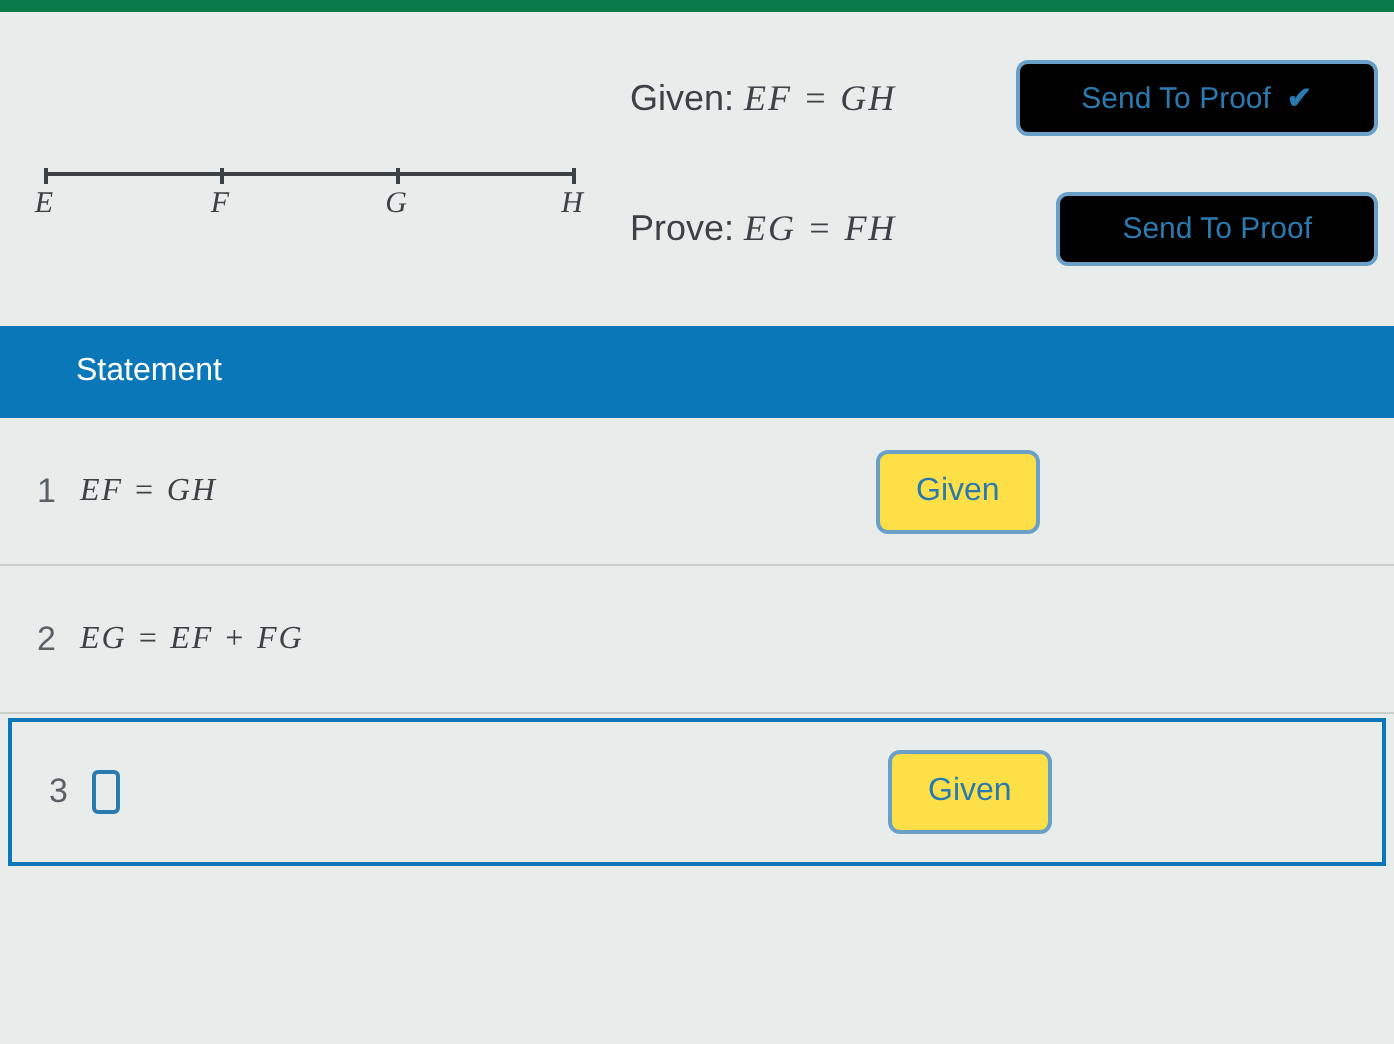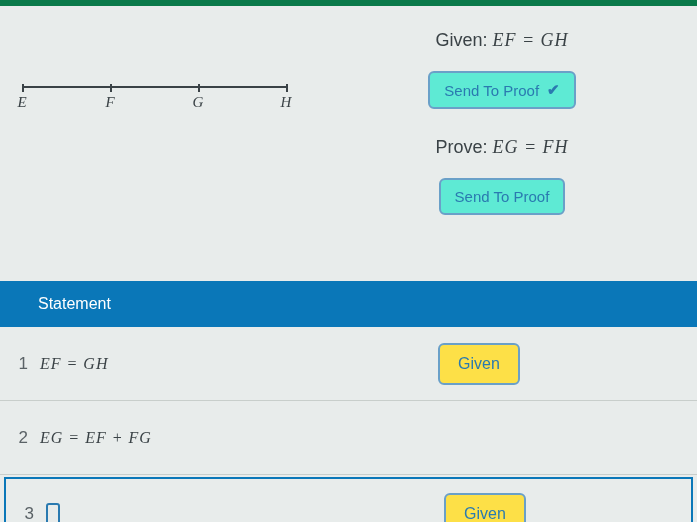--- a/index.html
+++ b/index.html
@@ -52,49 +52,48 @@
     flex: 1;
     display: flex;
     flex-direction: column;
     gap: 28px;
     padding-top: 14px;
   }
   .gp-row {
     display: flex;
     align-items: center;
     justify-content: space-between;
-    gap: 20px;
-    flex-direction: column;
+    gap: 10px;
   }
   .gp-text {
     font-size: 18px;
     color: #3a4246;
   }
   .math {
     font-family: "Times New Roman", serif;
     font-style: italic;
     letter-spacing: 1px;
   }
   .send-btn {
     border: 2px solid #6aa0c8;
     border-radius: 6px;
-    background: #5eead4;
+    background: #000000;
     color: #2a7ab0;
     font-size: 15px;
-    padding: 8px 14px;
+    padding: 8px 31px;
     display: flex;
     align-items: center;
     gap: 8px;
     cursor: pointer;
   }
   .check {
     color: #2a7ab0;
     font-weight: bold;
   }
-  .table-wrap { width: 100%; margin-top: 36px; }
+  .table-wrap { width: 100%; }
   .thead {
     display: flex;
     background: #0a77b8;
     color: #fff;
     font-size: 16px;
     padding: 14px 0;
   }
   .th-stmt { width: 440px; padding-left: 38px; }
   .th-reason { flex: 1; padding-left: 10px; }
   .trow {

